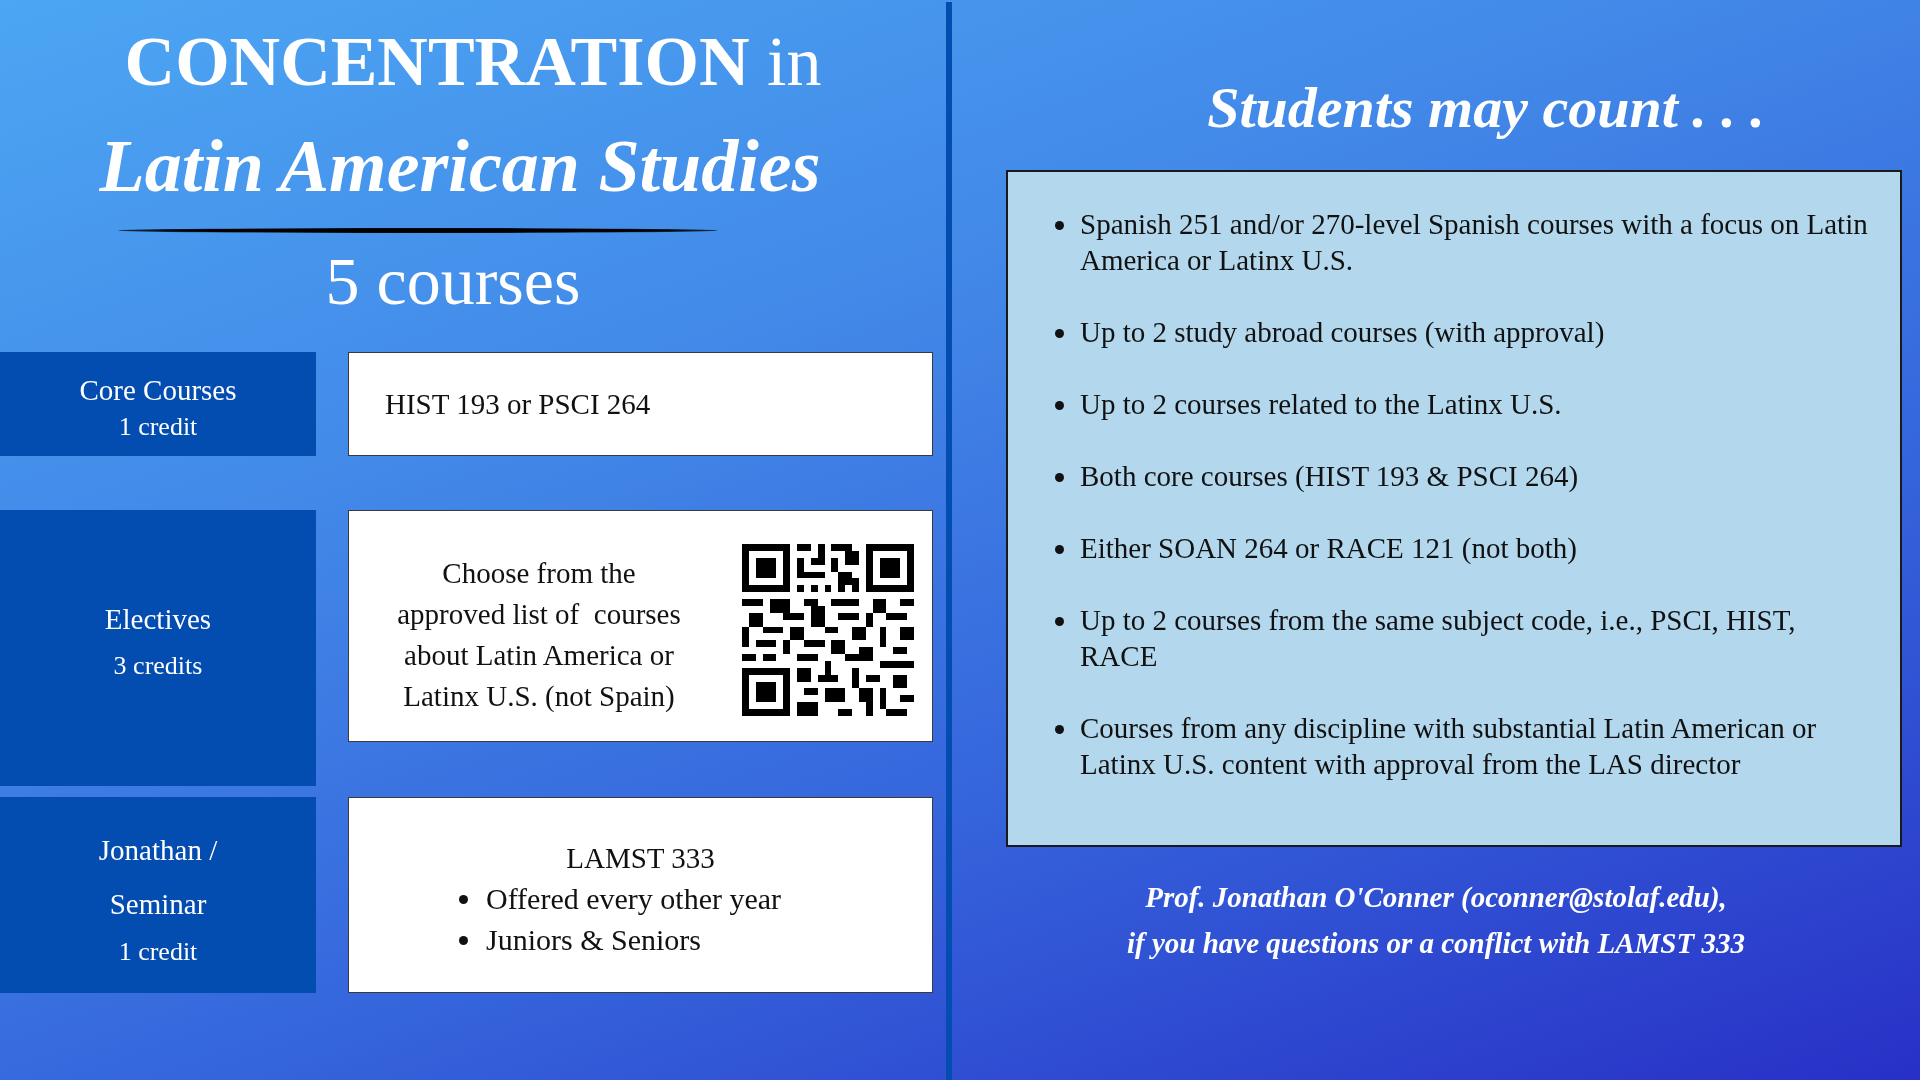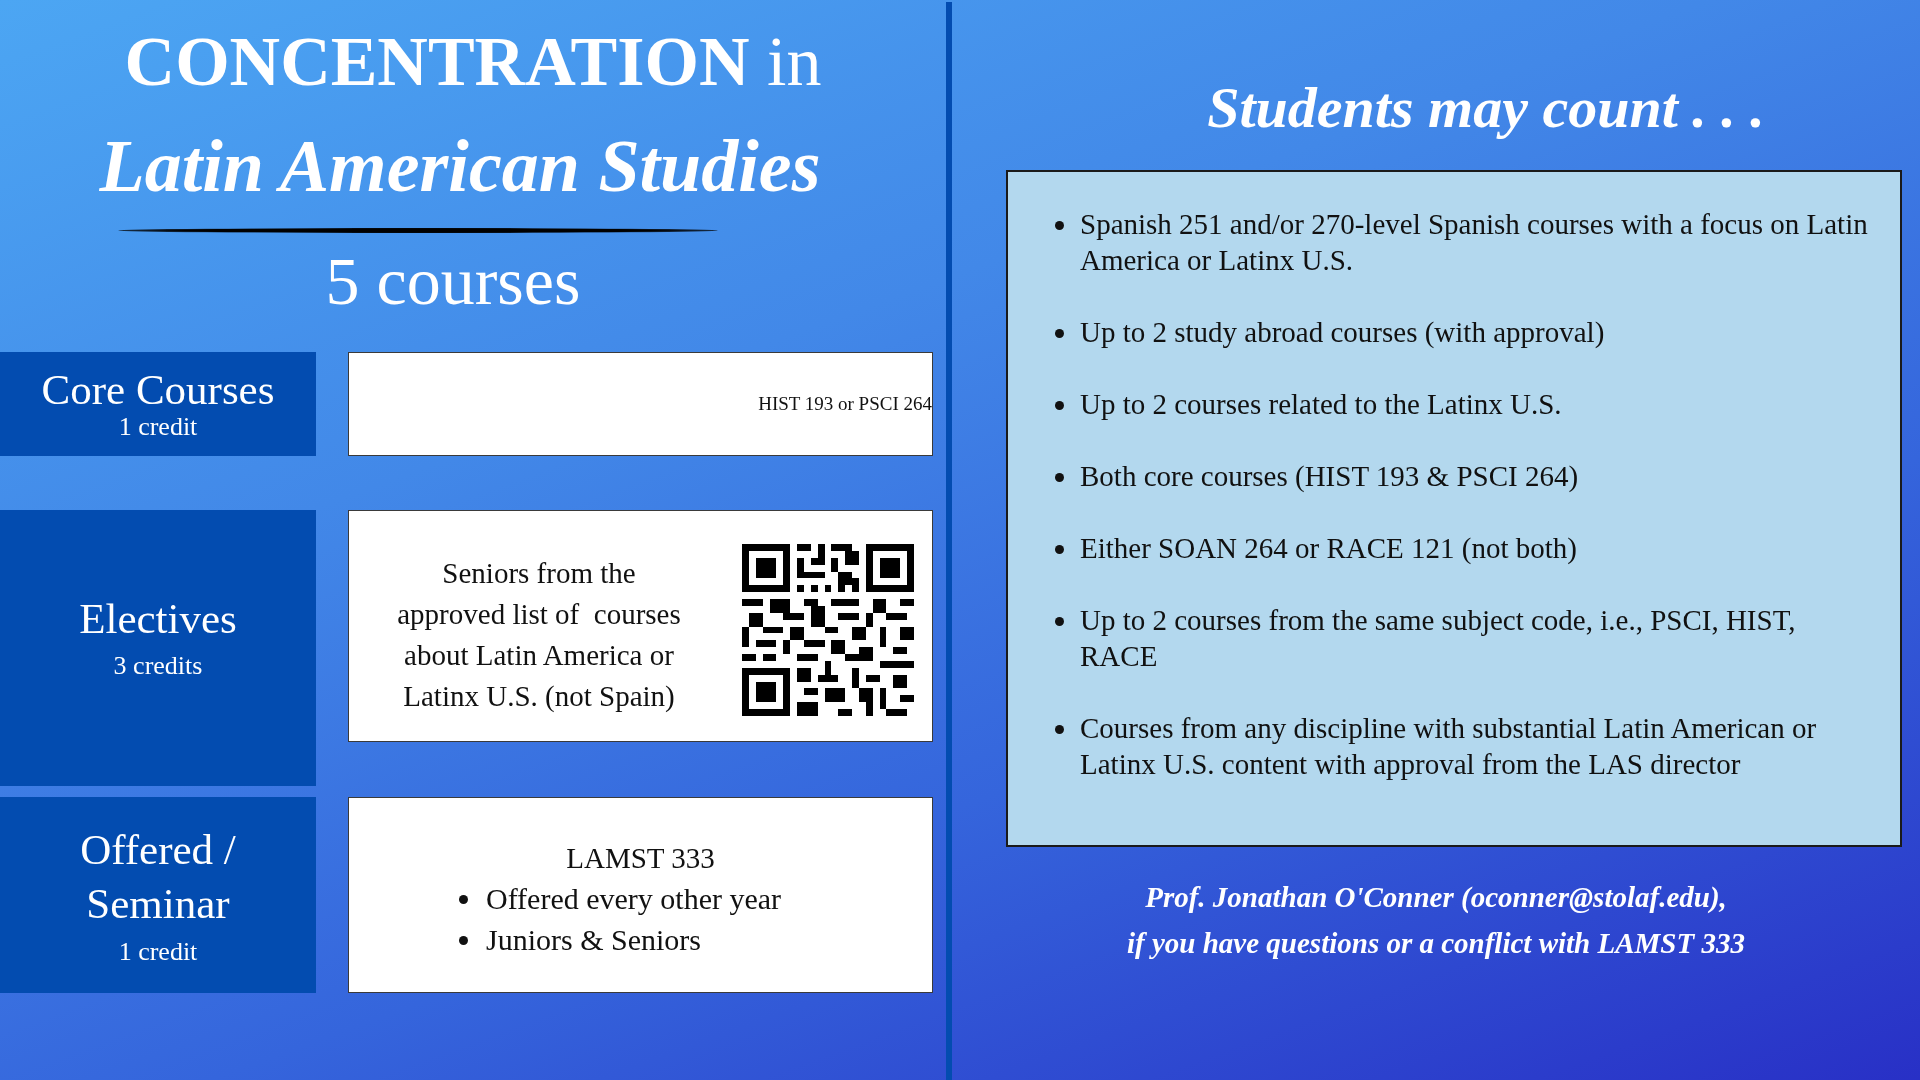--- a/index.html
+++ b/index.html
@@ -34,31 +34,31 @@
       font-family: "Liberation Serif", serif;
       font-size: 68px; line-height: 74px; color: #fff;
     }
 
     
     .row-label {
       left: 0; width: 316px; background: #034cb0;
       display: flex; flex-direction: column; align-items: center; justify-content: center;
       color: #fff; font-family: "Liberation Serif", serif;
     }
-    .row-label .name { font-size: 43px; line-height: 48px; }
+    .row-label .name { font-size: 29px; line-height: 48px; }
     .row-label .credit { font-size: 26px; line-height: 30px; }
     .row-box {
       left: 348px; width: 585px; background: #fff;
       border: 1.5px solid #3a3a3a;
       color: #111; font-family: "Liberation Serif", serif;
     }
 
     .core-label { top: 352px; height: 104px; }
     .core-label .credit { margin-top: -2px; }
-    .core-box { top: 352px; height: 104px; display: flex; align-items: center; justify-content: flex-end; padding-left: 26px; font-size: 19px; }
+    .core-box { top: 352px; height: 104px; display: flex; align-items: center; justify-content: flex-start; padding-left: 36px; font-size: 29px; }
 
     .elec-label { top: 510px; height: 276px; }
     .elec-label .name { margin-top: -20px; }
     .elec-label .credit { margin-top: 8px; }
     .elec-box { top: 510px; height: 232px; }
     .elec-text {
       position: absolute; left: 0; top: 42px; width: 380px; text-align: center;
       font-size: 29px; line-height: 41px; color: #111;
     }
     .qr {
@@ -129,21 +129,21 @@
 <div class="abs row-box core-box">
   <span>HIST 193 or PSCI 264</span>
 </div>
 
 <div class="abs row-label elec-label">
   <div class="name">Electives</div>
   <div class="credit">3 credits</div>
 </div>
 <div class="abs row-box elec-box">
   <div class="elec-text">
-    <div>Seniors from the</div>
+    <div>Choose from the</div>
     <div style="white-space:pre;">approved list of  courses</div>
     <div>about Latin America or</div>
     <div>Latinx U.S. (not Spain)</div>
   </div>
   <svg class="qr" viewBox="0 0 25 25" shape-rendering="crispEdges">
     <rect width="25" height="25" fill="#fff"></rect>
     <g fill="#000">
 
       <rect x="0" y="0" width="7" height="7"></rect>
         <rect x="1" y="1" width="5" height="5" fill="#fff"></rect>
@@ -212,21 +212,21 @@
         <rect x="23" y="22" width="2" height="1"></rect>
       <rect x="8" y="23" width="3" height="2"></rect>
         <rect x="14" y="24" width="2" height="1"></rect>
         <rect x="18" y="23" width="1" height="2"></rect>
         <rect x="21" y="24" width="3" height="1"></rect>
     </g>
   </svg>
 </div>
 
 <div class="abs row-label cap-label">
-  <div class="name">Offered /</div>
+  <div class="name">Jonathan /</div>
   <div class="name">Seminar</div>
   <div class="credit">1 credit</div>
 </div>
 <div class="abs row-box cap-box">
   <div class="cap-title">LAMST 333</div>
   <ul class="cap-list">
     <li>Offered every other year</li>
     <li>Juniors &amp; Seniors</li>
   </ul>
 </div>

